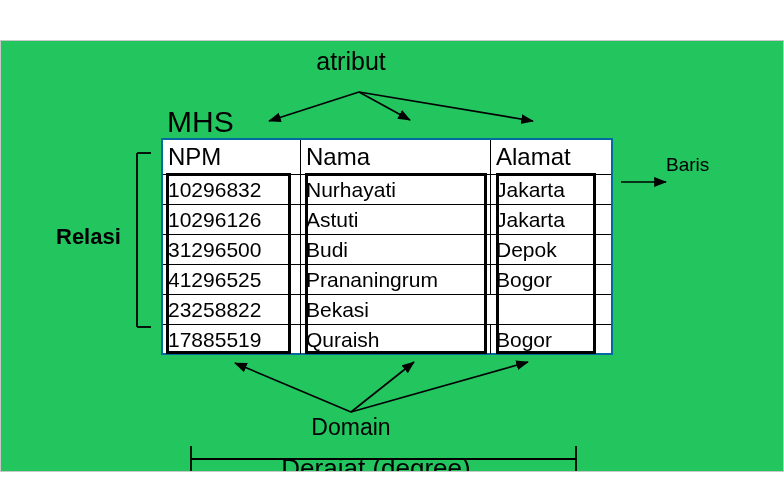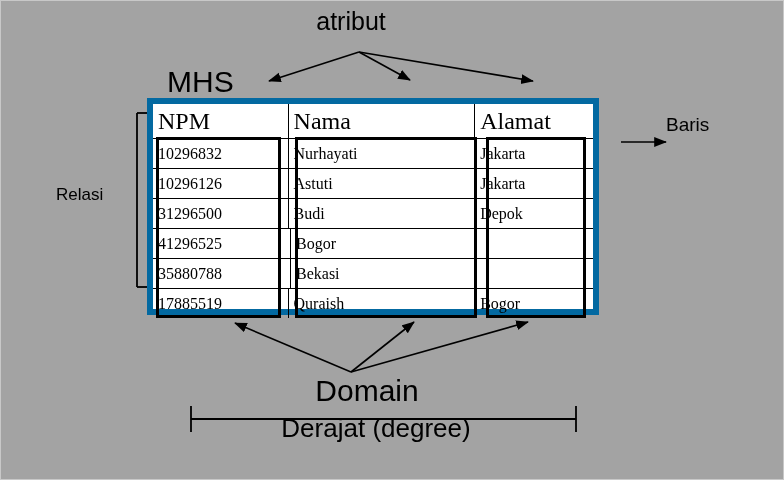--- a/index.html
+++ b/index.html
@@ -6,25 +6,26 @@
     margin: 0;
     padding: 0;
     background: #ffffff;
   }
   body {
     font-family: "Liberation Sans", sans-serif;
   }
   #canvas {
     position: relative;
     width: 784px;
-    height: 480px;
-    background: #a3a3a3;
+    height: 432px;
+    background: #22c55e;
     border: 1px solid #c8c8c8;
     box-sizing: border-box;
     overflow: hidden;
+    margin-top: 40px;
   }
   .svg-layer {
     position: absolute;
     left: 0;
     top: 0;
     width: 784px;
     height: 480px;
     pointer-events: none;
   }
   .lbl {
@@ -40,73 +41,72 @@
     transform: translateX(-50%);
   }
   #mhs-label {
     left: 166px;
     top: 66px;
     font-size: 30px;
   }
   #relasi-label {
     left: 55px;
     top: 185px;
-    font-size: 17px;
-    font-weight: normal;
+    font-size: 22px;
+    font-weight: bold;
   }
   #baris-label {
     left: 665px;
     top: 114px;
     font-size: 19px;
     font-weight: normal;
   }
   #domain-label {
-    left: 366px;
+    left: 350px;
     top: 375px;
-    font-size: 30px;
+    font-size: 23px;
     transform: translateX(-50%);
   }
   #derajat-label {
     left: 375px;
     top: 414px;
     font-size: 26px;
     transform: translateX(-50%);
   }
 
   
   #mhs-table {
     position: absolute;
-    left: 146px;
+    left: 160px;
     top: 97px;
     width: 452px;
     height: 217px;
     box-sizing: border-box;
-    border: 6px solid #0369a1;
+    border: 2px solid #0369a1;
     background: #ffffff;
-    font-family: Liberation Serif, serif;
   }
   .trow {
     display: flex;
     box-sizing: border-box;
     width: 100%;
   }
   .trow.header-row { height: 34px; }
   .trow.data-row   { height: 30px; border-top: 1px solid #000000; }
   .cell {
     box-sizing: border-box;
     position: relative;
     display: flex;
     align-items: center;
     overflow: hidden;
   }
   .cell.c-npm    { width: 138px; border-right: 1px solid #000000; }
   .cell.c-nama   { width: 190px; border-right: 1px solid #000000; }
   .cell.c-alamat { width: 120px; align-items: center; }
   .cell .txt {
-    font-size: 16px;
+    font-size: 21px;
     line-height: 1;
     padding-left: 5px;
     white-space: nowrap;
     color: #000000;
   }
   .header-row .cell .txt { font-size: 24px; }
 
   
   .domain-box {
     position: absolute;
@@ -234,28 +234,31 @@
       </div>
       <div class="cell c-alamat">
         <span class="txt">Depok</span>
       </div>
     </div>
 
     <div class="trow data-row">
       <div class="cell c-npm">
         <span class="txt">41296525</span>
       </div>
+      <div class="cell c-nama">
+        <span class="txt">Prananingrum</span>
+      </div>
       <div class="cell c-alamat">
         <span class="txt">Bogor</span>
       </div>
     </div>
 
     <div class="trow data-row">
       <div class="cell c-npm">
-        <span class="txt">35880788</span>
+        <span class="txt">23258822</span>
       </div>
       <div class="cell c-alamat">
         <span class="txt">Bekasi</span>
       </div>
     </div>
 
     <div class="trow data-row">
       <div class="cell c-npm">
         <span class="txt">17885519</span>
       </div>

